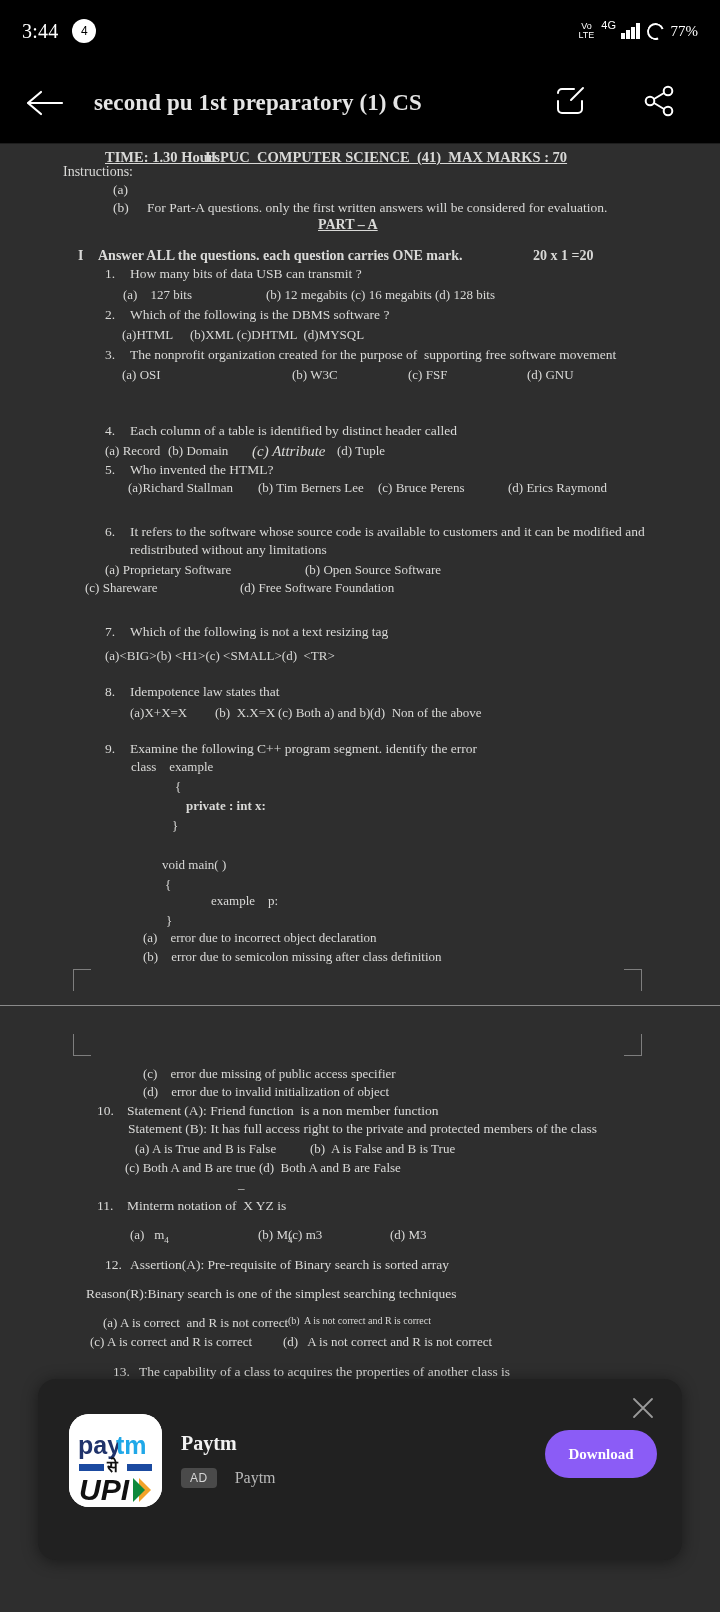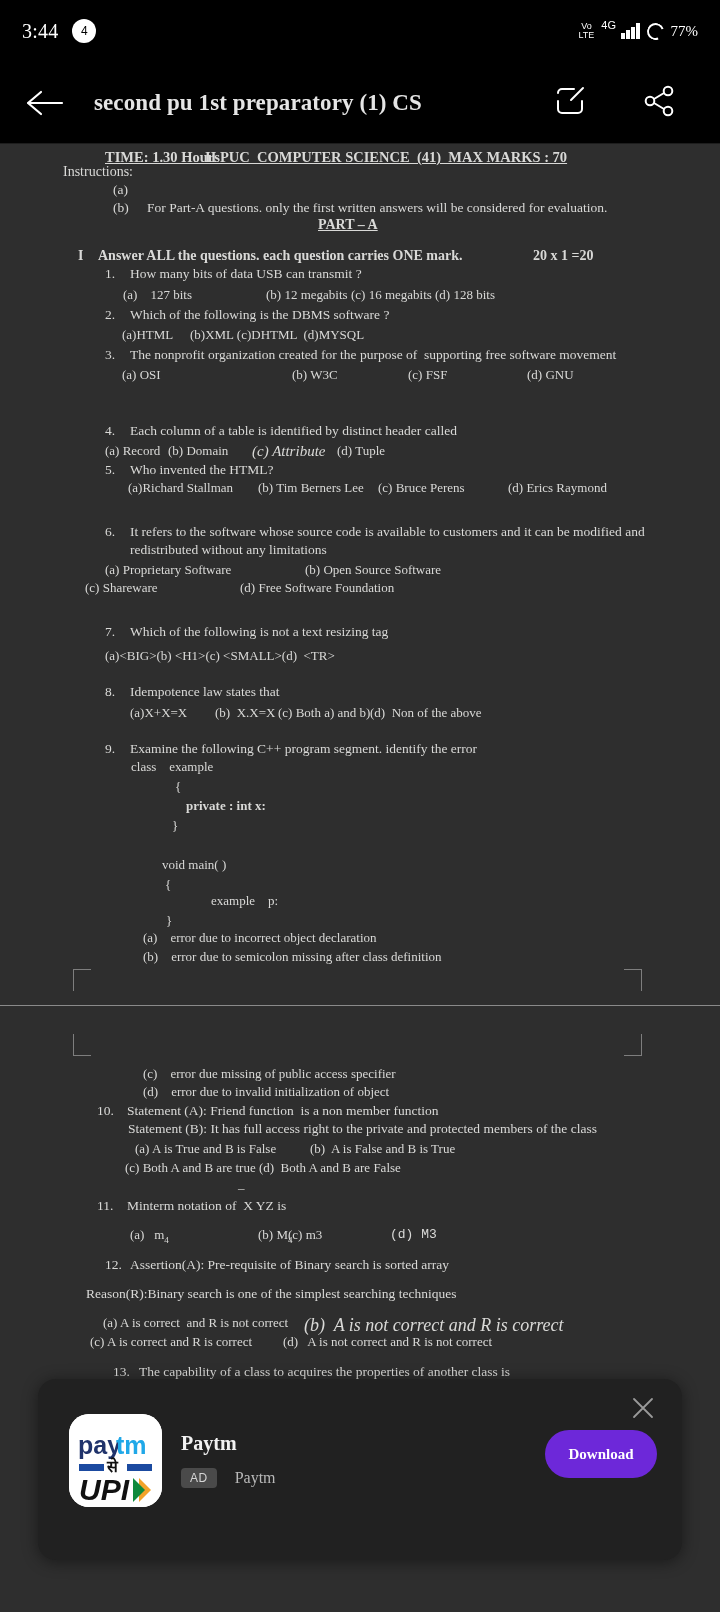--- a/index.html
+++ b/index.html
@@ -103,21 +103,21 @@
   .ad-meta { position: absolute; left: 143px; top: 89px; display: flex; align-items: center; gap: 18px; }
   .ad-tag {
     background: #4a4a4a; color: #d6d6d6; font-size: 12px;
     padding: 3px 9px; border-radius: 4px; font-family: "Liberation Sans", sans-serif;
     letter-spacing: .5px;
   }
   .ad-adv { color: #b9b9b9; font-size: 16px; font-family: "Liberation Serif", serif; }
   .ad-cta {
     position: absolute; right: 25px; top: 51px;
     width: 112px; height: 48px; border-radius: 24px;
-    background: #6d28d9; color: #fff; border: none;
+    background: #8b5cf6; color: #fff; border: none;
     font-size: 15px; font-weight: bold; cursor: pointer;
     font-family: "Liberation Serif", serif;
   }
 </style>
 </head>
 <body>
 
 <div id="app">
 
   <div class="statusbar">
@@ -279,27 +279,27 @@
       <span class="ln" style="left:135px; top:135px; font-size:13px;">(a) A is True and B is False</span>
       <span class="ln" style="left:310px; top:135px; font-size:13px;">(b)  A is False and B is True</span>
       <span class="ln" style="left:125px; top:154px; font-size:13px;">(c) Both A and B are true (d)  Both A and B are False</span>
 
       <span class="ln" style="left:238px; top:174px; font-size:13px;">–</span>
       <span class="ln" style="left:97px; top:192px; font-size:13.5px;">11.</span>
       <span class="ln" style="left:127px; top:192px; font-size:13.5px;">Minterm notation of  X YZ is</span>
       <span class="ln" style="left:130px; top:221px; font-size:13px;"><span>(a)   m</span><sub style="font-size:9px;">4</sub></span>
       <span class="ln" style="left:258px; top:221px; font-size:13px;"><span>(b) M</span><sub style="font-size:9px;">4</sub></span>
       <span class="ln" style="left:288px; top:221px; font-size:13px;">(c) m3</span>
-      <span class="ln" style="left:390px; top:221px; font-size:13px;font-family:Liberation Mono, monospace;">(d) M3</span>
+      <span class="ln" style="left:390px; top:221px; font-size:13px;">(d) M3</span>
 
       <span class="ln" style="left:105px; top:251px; font-size:13.5px;">12.</span>
       <span class="ln" style="left:86px; top:280px; font-size:13.5px;">Reason(R):Binary search is one of the simplest searching techniques</span>
       <span class="ln" style="left:130px; top:251px; font-size:13.5px;">Assertion(A): Pre-requisite of Binary search is sorted array</span>
       <span class="ln" style="left:103px; top:309px; font-size:13px;">(a) A is correct  and R is not correct</span>
-      <span class="ln" style="left:304px; top:309px; font-size:18px;font-style:italic;">(b)  A is not correct and R is correct</span>
+      <span class="ln" style="left:288px; top:309px; font-size:10px;">(b)  A is not correct and R is correct</span>
       <span class="ln" style="left:90px; top:328px; font-size:13px;">(c) A is correct and R is correct</span>
       <span class="ln" style="left:283px; top:328px; font-size:13px;">(d)   A is not correct and R is not correct</span>
 
       <span class="ln" style="left:113px; top:358px; font-size:13.5px;">13.</span>
       <span class="ln" style="left:139px; top:358px; font-size:13.5px;">The capability of a class to acquires the properties of another class is</span>
 
       <span class="ln" style="left:133px; top:525px; font-size:12.5px;">(a)1. 0</span>
       <span class="ln" style="left:255px; top:525px; font-size:12.5px;">(b) 1. 1</span>
       <span class="ln" style="left:386px; top:525px; font-size:12.5px;">(c) 0</span>
       <span class="ln" style="left:508px; top:525px; font-size:12.5px;">(d) 1</span>

